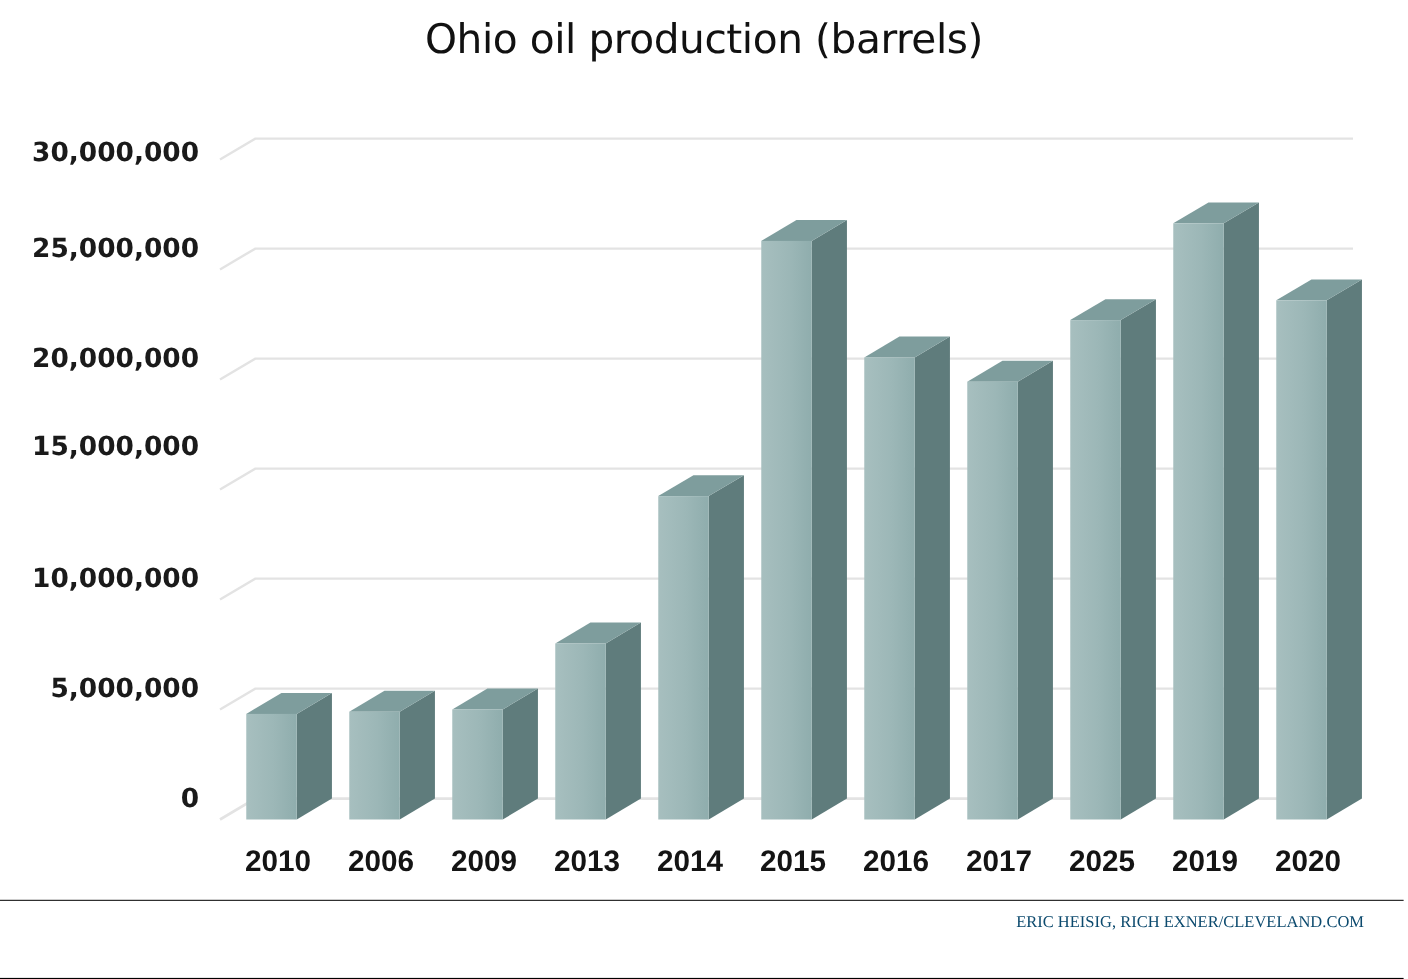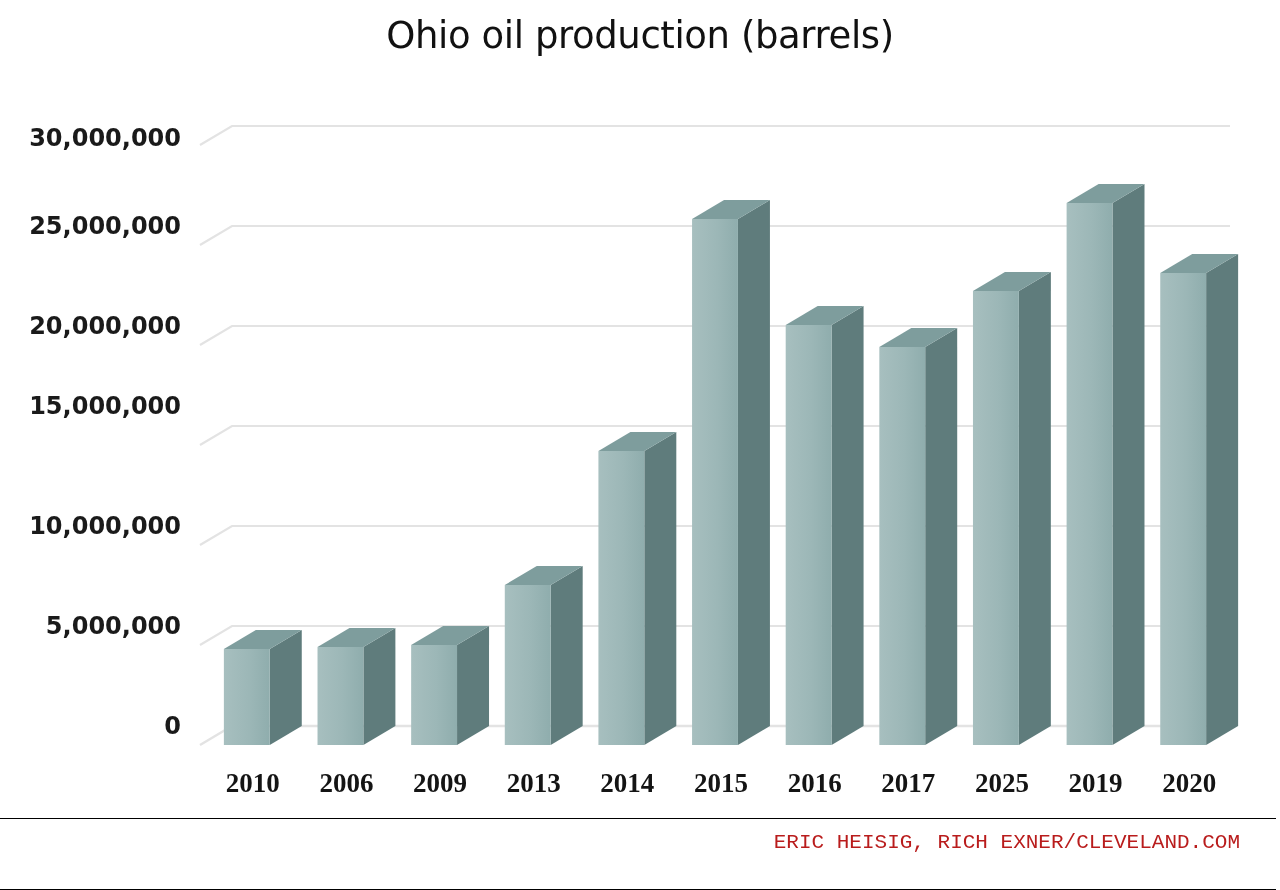--- a/index.html
+++ b/index.html
@@ -64,21 +64,21 @@
     white-space: nowrap;
     transform: translateY(-50%);
     letter-spacing: 0px;
   }
 
   
   .xtick {
     position: absolute;
     top: 768px;
     text-align: center;
-    font-family: Liberation Serif, serif;
+    font-family: Liberation Sans, sans-serif;
     font-size: 27px;
     font-weight: 700;
     color: #141414;
     white-space: nowrap;
     transform: translateX(-50%);
   }
 
   
   #footer-rule {
     position: absolute;
@@ -102,23 +102,23 @@
     top: 12px;
     font-family: "Liberation Sans", sans-serif;
     font-size: 21px;
     color: #1a1a1a;
     white-space: nowrap;
   }
   #credit-note {
     position: absolute;
     right: 40px;
     top: 12px;
-    font-family: Liberation Mono, monospace;
-    font-size: 21px;
-    color: #b91c1c;
+    font-family: Liberation Serif, serif;
+    font-size: 15px;
+    color: #0c4a6e;
     white-space: nowrap;
   }
   #footer-bottom-rule {
     position: absolute;
     left: 0;
     bottom: 0;
     width: 1280px;
     height: 1px;
     background: #000000;
   }

